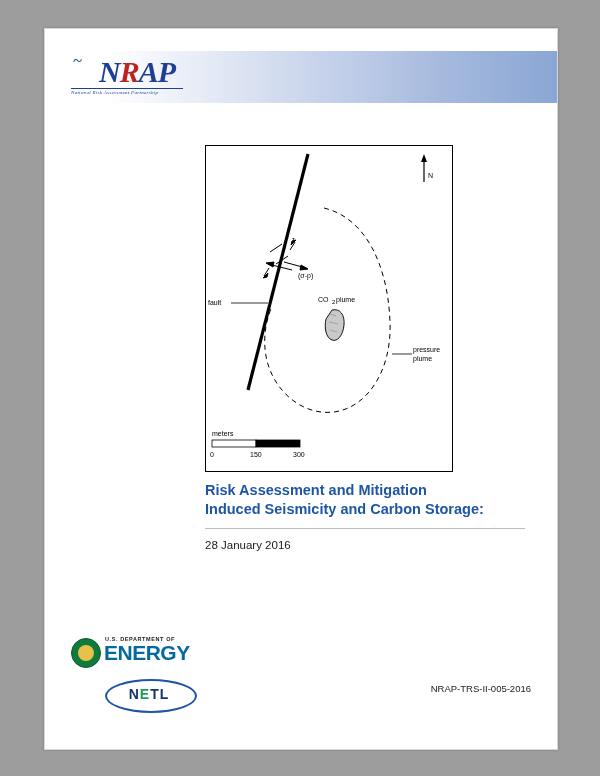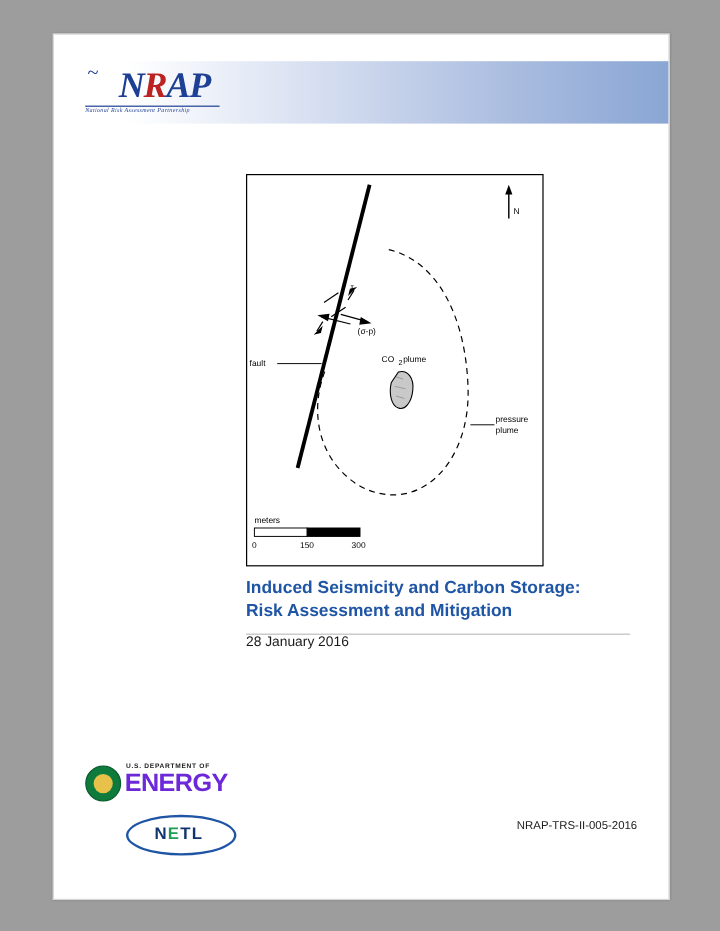--- a/index.html
+++ b/index.html
@@ -106,20 +106,21 @@
     line-height: 19px;
     margin: 0;
   }
   .title-rule {
     margin-top: 9px;
     width: 320px;
     height: 1px;
     background: #bdbdbd;
   }
   .doc-date {
+    margin-top: 10px;
     font-size: 11.5px;
     color: #1a1a1a;
   }
 
   
   .doe-logo {
     position: absolute;
     left: 26px;
     top: 605px;
     width: 160px;
@@ -153,21 +154,21 @@
     letter-spacing: 0.6px;
     color: #1a1a1a;
     font-weight: bold;
   }
   .doe-energy {
     position: absolute;
     left: 33px;
     top: 8px;
     font-size: 21px;
     font-weight: bold;
-    color: #6d28d9;
+    color: #0369a1;
     letter-spacing: -0.5px;
     line-height: 22px;
   }
   .netl-logo {
     position: absolute;
     left: 60px;
     top: 650px;
     width: 92px;
     height: 34px;
   }
@@ -292,22 +293,22 @@
           <rect x="50" y="294" width="44" height="7" fill="#000" stroke="#000" stroke-width="0.8"></rect>
           <text class="fig-label" x="4" y="311">0</text>
           <text class="fig-label" x="44" y="311">150</text>
           <text class="fig-label" x="87" y="311">300</text>
         </g>
       </svg>
     </div>
 
     <div class="title-block">
       <div class="doc-title">
+        <div>Risk Assessment and Mitigation</div>
         <div>Induced Seismicity and Carbon Storage:</div>
-        <div>Risk Assessment and Mitigation</div>
       </div>
       <div class="title-rule"></div>
       <div class="doc-date">28 January 2016</div>
     </div>
 
     <div class="doe-logo">
       <div class="doe-seal"></div>
       <div class="doe-dept">U.S. DEPARTMENT OF</div>
       <div class="doe-energy">ENERGY</div>
     </div>

